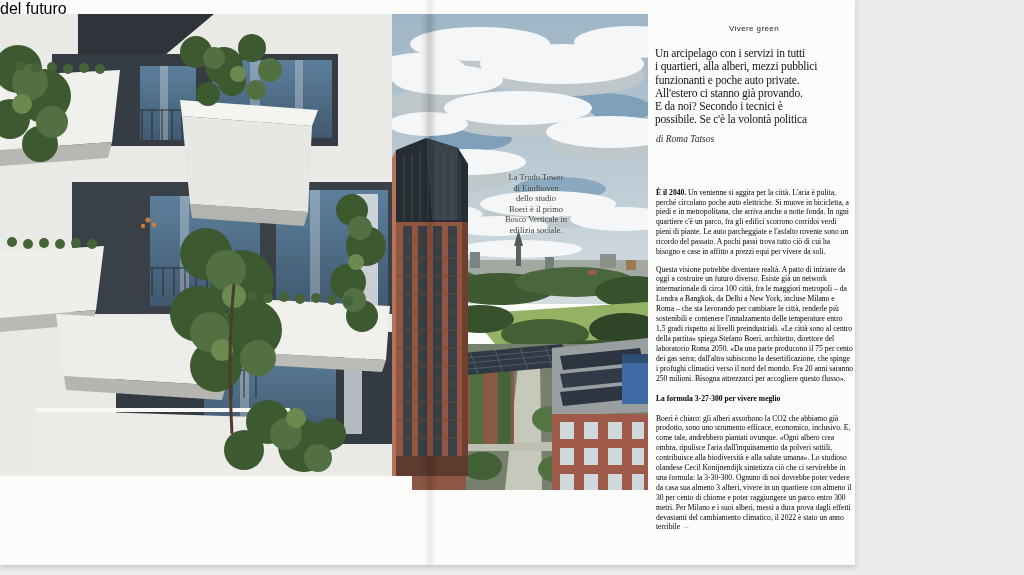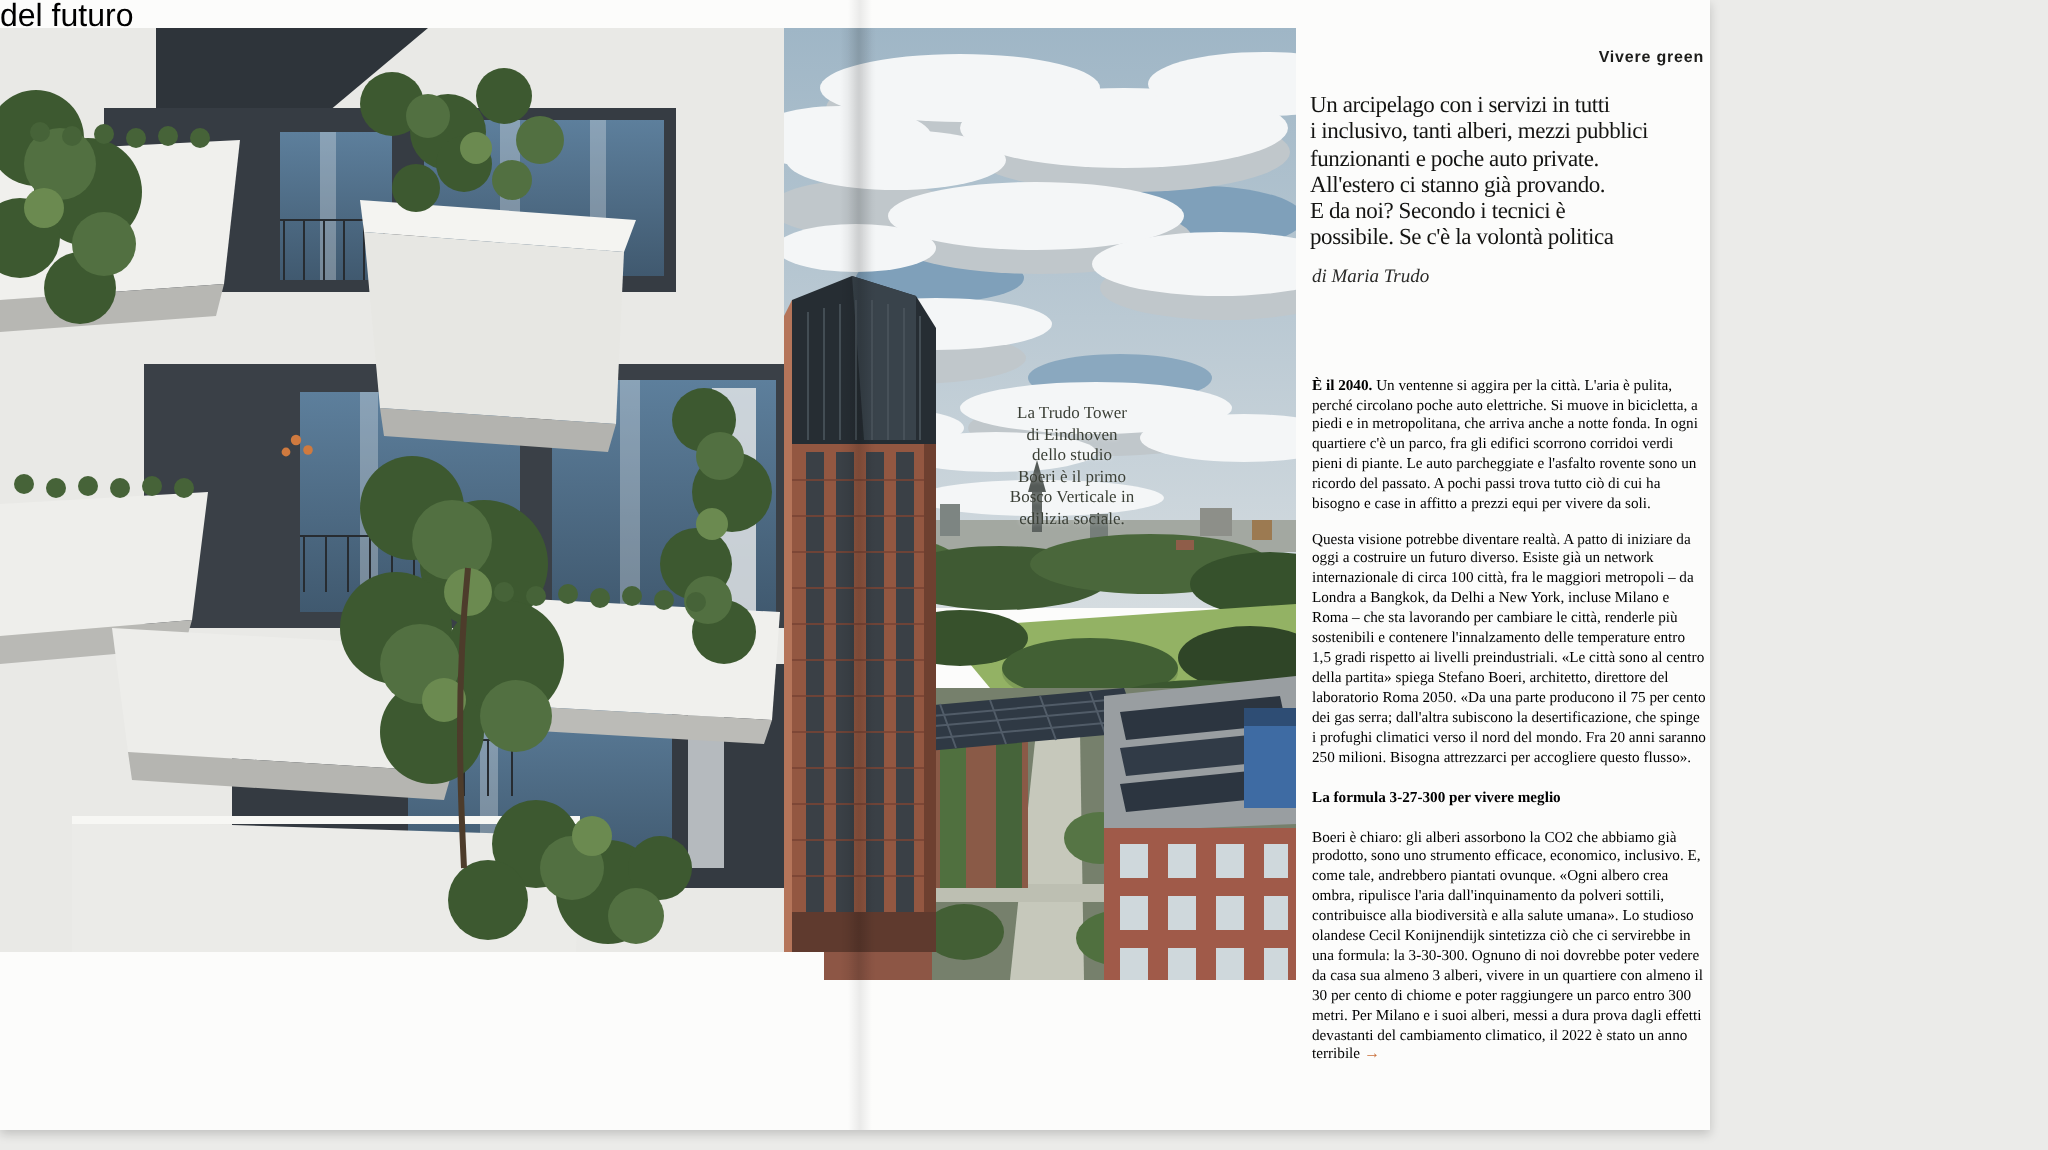--- a/index.html
+++ b/index.html
@@ -11,25 +11,25 @@
   .spread{position:absolute;left:0;top:0;width:855px;height:565px;
           background:#fcfcfb;box-shadow:0 2px 5px rgba(0,0,0,.18);}
   .gutter{position:absolute;left:424px;top:0;width:12px;height:565px;
           background:linear-gradient(90deg,rgba(0,0,0,0) 0%,rgba(0,0,0,.07) 50%,rgba(0,0,0,0) 100%);}
 
   
   .photo{position:absolute;left:0;top:14px;width:648px;height:476px;}
   .photo svg{display:block;}
   .caption{position:absolute;left:478px;top:172px;width:116px;text-align:center;
            font-family:"Liberation Serif",serif;font-size:8.5px;line-height:10.5px;
-           color:#3a3f36;white-space:pre-line;text-shadow:0 0 2px rgba(255,255,255,.5);margin-top:29px;}
+           color:#3a3f36;white-space:pre-line;text-shadow:0 0 2px rgba(255,255,255,.5);}
 
   
-  .kicker{position:absolute;left:656px;top:24px;width:196px;text-align:right;
-          font-size:8px;font-weight:bold;letter-spacing:.4px;color:#1c1c1a;}
+  .kicker{position:absolute;left:656px;top:24px;width:196px;text-align:center;
+          font-size:8px;font-weight:normal;letter-spacing:.4px;color:#1c1c1a;}
   .standfirst{position:absolute;left:655px;top:47px;width:200px;
           font-family:"Liberation Serif",serif;font-size:11.5px;line-height:13.3px;
           letter-spacing:-.2px;color:#141412;white-space:pre-line;}
   .byline{position:absolute;left:656px;top:134px;width:196px;
           font-family:"Liberation Serif",serif;font-style:italic;font-size:9.5px;color:#2a2a28;}
 
   .article{position:absolute;left:656px;top:180px;width:197px;
            font-family:"Liberation Serif",serif;font-size:7.6px;line-height:9.9px;
            color:#26262";color:#262624;text-align:justify;}
   .article p{margin:0;text-indent:9px;}
@@ -367,26 +367,26 @@
 di Eindhoven
 dello studio
 Boeri è il primo
 Bosco Verticale in
 edilizia sociale.</div>
 
     <div class="gutter"></div>
 
     <div class="kicker">Vivere green</div>
     <div class="standfirst">Un arcipelago con i servizi in tutti
-i inclusivo, tanti alberi, mezzi pubblici
+i quartieri, alla alberi, mezzi pubblici
 funzionanti e poche auto private.
 All'estero ci stanno già provando.
 E da noi? Secondo i tecnici è
 possibile. Se c'è la volontà politica</div>
-    <div class="byline">di Maria Trudo</div>
+    <div class="byline">di Roma Tatsos</div>
 
     <div class="article">
       <p class="first"><b class="lead">È il 2040.</b><span> Un ventenne si aggira per la città. L'aria è pulita, perché circolano poche auto elettriche. Si muove in bicicletta, a piedi e in metropolitana, che arriva anche a notte fonda. In ogni quartiere c'è un parco, fra gli edifici scorrono corridoi verdi pieni di piante. Le auto parcheggiate e l'asfalto rovente sono un ricordo del passato. A pochi passi trova tutto ciò di cui ha bisogno e case in affitto a prezzi equi per vivere da soli.</span></p>
       <p>Questa visione potrebbe diventare realtà. A patto di iniziare da oggi a costruire un futuro diverso. Esiste già un network internazionale di circa 100 città, fra le maggiori metropoli – da Londra a Bangkok, da Delhi a New York, incluse Milano e Roma – che sta lavorando per cambiare le città, renderle più sostenibili e contenere l'innalzamento delle temperature entro 1,5 gradi rispetto ai livelli preindustriali. «Le città sono al centro della partita» spiega Stefano Boeri, architetto, direttore del laboratorio Roma 2050. «Da una parte producono il 75 per cento dei gas serra; dall'altra subiscono la desertificazione, che spinge i profughi climatici verso il nord del mondo. Fra 20 anni saranno 250 milioni. Bisogna attrezzarci per accogliere questo flusso».</p>
       <h4>La formula 3-27-300 per vivere meglio</h4>
       <p><span>Boeri è chiaro: gli alberi assorbono la CO2 che abbiamo già prodotto, sono uno strumento efficace, economico, inclusivo. E, come tale, andrebbero piantati ovunque. «Ogni albero crea ombra, ripulisce l'aria dall'inquinamento da polveri sottili, contribuisce alla biodiversità e alla salute umana». Lo studioso olandese Cecil Konijnendijk sintetizza ciò che ci servirebbe in una formula: la 3-30-300. Ognuno di noi dovrebbe poter vedere da casa sua almeno 3 alberi, vivere in un quartiere con almeno il 30 per cento di chiome e poter raggiungere un parco entro 300 metri. Per Milano e i suoi alberi, messi a dura prova dagli effetti devastanti del cambiamento climatico, il 2022 è stato un anno terribile</span> <span class="cont">→</span></p>
     </div>
 
     <div class="title title-right">del futuro</div>
 

